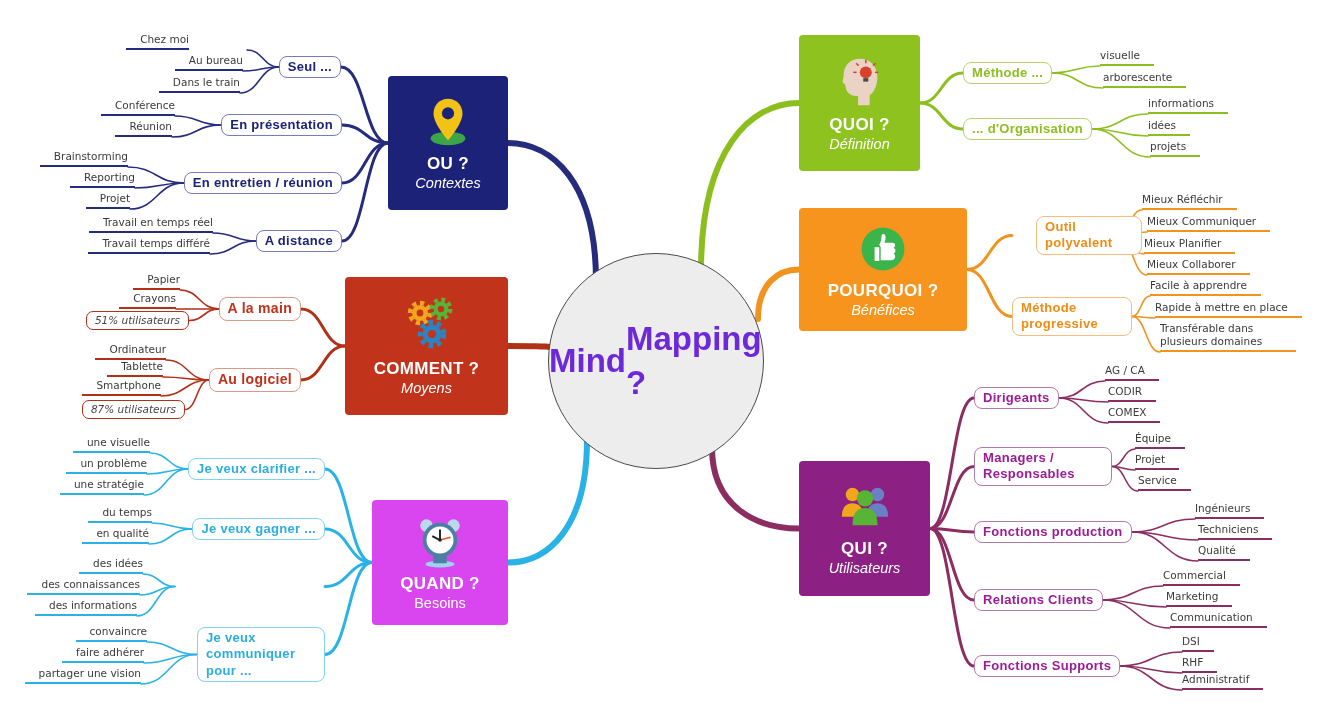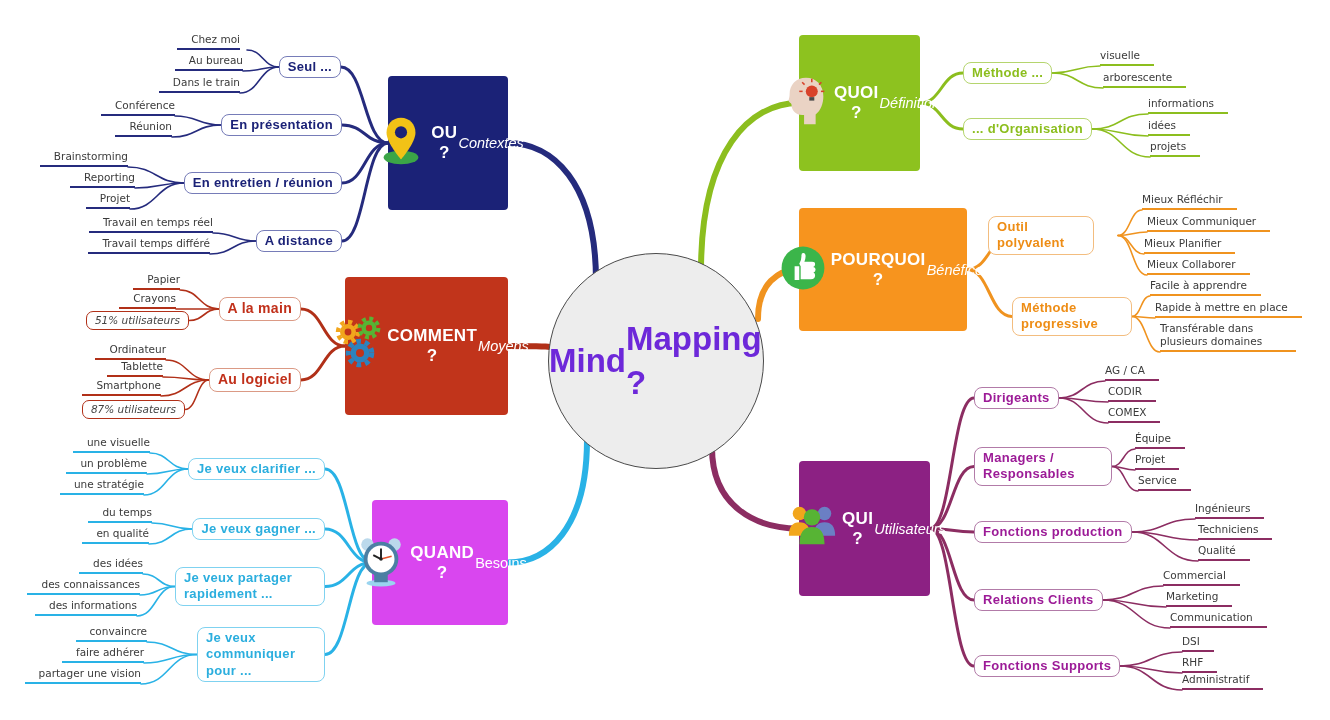--- a/index.html
+++ b/index.html
@@ -8,21 +8,21 @@
   #wires{position:absolute;left:0;top:0;z-index:0;}
 
   
   #center{position:absolute;left:548px;top:253px;width:214px;height:214px;border-radius:50%;
           background:#EDEDED;border:1.5px solid #4A4A4A;z-index:3;
           display:flex;flex-direction:row;align-items:center;justify-content:center;
           font:bold 33px "Liberation Sans",sans-serif;color:#6d28d9;line-height:1.32;}
 
   
   .node{position:absolute;border-radius:4px;z-index:2;color:#fff;text-align:center;
-        display:flex;flex-direction:row;align-items:center;justify-content:center;gap:1px;}
+        display:flex;flex-direction:column;align-items:center;justify-content:center;gap:1px;}
   .node .t{font:bold 17px "Liberation Sans",sans-serif;letter-spacing:.3px;}
   .node .s{font:italic 14.5px "Liberation Sans",sans-serif;}
   .node.quand .s{font-style:normal;}
   .node.ou{left:388px;top:76px;width:120px;height:134px;background:#1B2277;}
   .node.comment{left:345px;top:277px;width:163px;height:138px;background:#C1341B;}
   .node.quand{left:372px;top:500px;width:136px;height:125px;background:#d946ef;}
   .node.quoi{left:799px;top:35px;width:121px;height:136px;background:#8DC21F;}
   .node.pourquoi{left:799px;top:208px;width:168px;height:123px;background:#F7941E;}
   .node.qui{left:799px;top:461px;width:131px;height:135px;background:#8C2183;}
 
@@ -228,21 +228,21 @@
         <circle cx="43" cy="13" r="7" fill="#6B7FC4"></circle>
         <path d="M32 36 Q32 22 43 22 Q54 22 54 36 Z" fill="#6B7FC4"></path>
         <circle cx="30" cy="17" r="8.5" fill="#57B434"></circle>
         <path d="M17 45 Q17 27 30 27 Q43 27 43 45 Z" fill="#57B434"></path>
       </svg></span>
     <span class="t">QUI ?</span>
     <span class="s">Utilisateurs</span>
   </div>
 
   <div class="tbox ou" id="b-ou-0" style="right:989px;top:56px">Seul ...</div>
-  <span class="leaf l ou" id="l-ou-0-0" style="right:1090px;top:33px">Chez moi</span>
+  <span class="leaf l ou" id="l-ou-0-0" style="right:1141px;top:33px">Chez moi</span>
   <span class="leaf l ou" id="l-ou-0-1" style="right:1087px;top:54px">Au bureau</span>
   <span class="leaf l ou" id="l-ou-0-2" style="right:1090px;top:76px">Dans le train</span>
 
   <div class="tbox ou" id="b-ou-1" style="right:988px;top:114px">En présentation</div>
   <span class="leaf l ou" id="l-ou-1-0" style="right:1155px;top:99px">Conférence</span>
   <span class="leaf l ou" id="l-ou-1-1" style="right:1158px;top:120px">Réunion</span>
 
   <div class="tbox ou" id="b-ou-2" style="right:988px;top:172px">En entretien / réunion</div>
   <span class="leaf l ou" id="l-ou-2-0" style="right:1202px;top:150px">Brainstorming</span>
   <span class="leaf l ou" id="l-ou-2-1" style="right:1195px;top:171px">Reporting</span>
@@ -265,40 +265,39 @@
 
   <div class="tbox quand" id="b-quand-0" style="right:1005px;top:458px">Je veux clarifier ...</div>
   <span class="leaf l quand" id="l-quand-0-0" style="right:1180px;top:436px">une visuelle</span>
   <span class="leaf l quand" id="l-quand-0-1" style="right:1183px;top:457px">un problème</span>
   <span class="leaf l quand" id="l-quand-0-2" style="right:1186px;top:478px">une stratégie</span>
 
   <div class="tbox quand" id="b-quand-1" style="right:1005px;top:518px">Je veux gagner ...</div>
   <span class="leaf l quand" id="l-quand-1-0" style="right:1178px;top:506px">du temps</span>
   <span class="leaf l quand" id="l-quand-1-1" style="right:1181px;top:527px">en qualité</span>
 
-  <div class="tbox quand wrap" id="b-quand-2" style="right:1005px;top:567px;width:132px">Je veux partager rapidement ...</div>
   <span class="leaf l quand" id="l-quand-2-0" style="right:1187px;top:557px">des idées</span>
   <span class="leaf l quand" id="l-quand-2-1" style="right:1190px;top:578px">des connaissances</span>
   <span class="leaf l quand" id="l-quand-2-2" style="right:1193px;top:599px">des informations</span>
 
   <div class="tbox quand wrap" id="b-quand-3" style="right:1005px;top:627px;width:110px">Je veux communiquer pour ...</div>
   <span class="leaf l quand" id="l-quand-3-0" style="right:1183px;top:625px">convaincre</span>
   <span class="leaf l quand" id="l-quand-3-1" style="right:1186px;top:646px">faire adhérer</span>
   <span class="leaf l quand" id="l-quand-3-2" style="right:1189px;top:667px">partager une vision</span>
 
   <div class="tbox quoi" id="b-quoi-0" style="left:963px;top:62px">Méthode ...</div>
   <span class="leaf r quoi" id="l-quoi-0-0" style="left:1100px;top:49px">visuelle</span>
   <span class="leaf r quoi" id="l-quoi-0-1" style="left:1103px;top:71px">arborescente</span>
 
   <div class="tbox quoi" id="b-quoi-1" style="left:963px;top:118px">... d'Organisation</div>
   <span class="leaf r quoi" id="l-quoi-1-0" style="left:1148px;top:97px">informations</span>
   <span class="leaf r quoi" id="l-quoi-1-1" style="left:1148px;top:119px">idées</span>
   <span class="leaf r quoi" id="l-quoi-1-2" style="left:1150px;top:140px">projets</span>
 
-  <div class="tbox pourquoi wrap" id="b-pourquoi-0" style="left:988px;top:216px;width:88px">Outil polyvalent</div>
+  <div class="tbox pourquoi wrap" id="b-pourquoi-0" style="left:1036px;top:216px;width:88px">Outil polyvalent</div>
   <span class="leaf r pourquoi" id="l-pourquoi-0-0" style="left:1142px;top:193px">Mieux Réfléchir</span>
   <span class="leaf r pourquoi" id="l-pourquoi-0-1" style="left:1147px;top:215px">Mieux Communiquer</span>
   <span class="leaf r pourquoi" id="l-pourquoi-0-2" style="left:1144px;top:237px">Mieux Planifier</span>
   <span class="leaf r pourquoi" id="l-pourquoi-0-3" style="left:1147px;top:258px">Mieux Collaborer</span>
 
   <div class="tbox pourquoi wrap" id="b-pourquoi-1" style="left:1012px;top:297px;width:102px">Méthode progressive</div>
   <span class="leaf r pourquoi" id="l-pourquoi-1-0" style="left:1150px;top:279px">Facile à apprendre</span>
   <span class="leaf r pourquoi" id="l-pourquoi-1-1" style="left:1155px;top:301px">Rapide à mettre en place</span>
   <span class="leaf r pourquoi" id="l-pourquoi-1-2" style="left:1160px;top:322px;width:122px;white-space:normal">Transférable dans plusieurs domaines</span>
 

